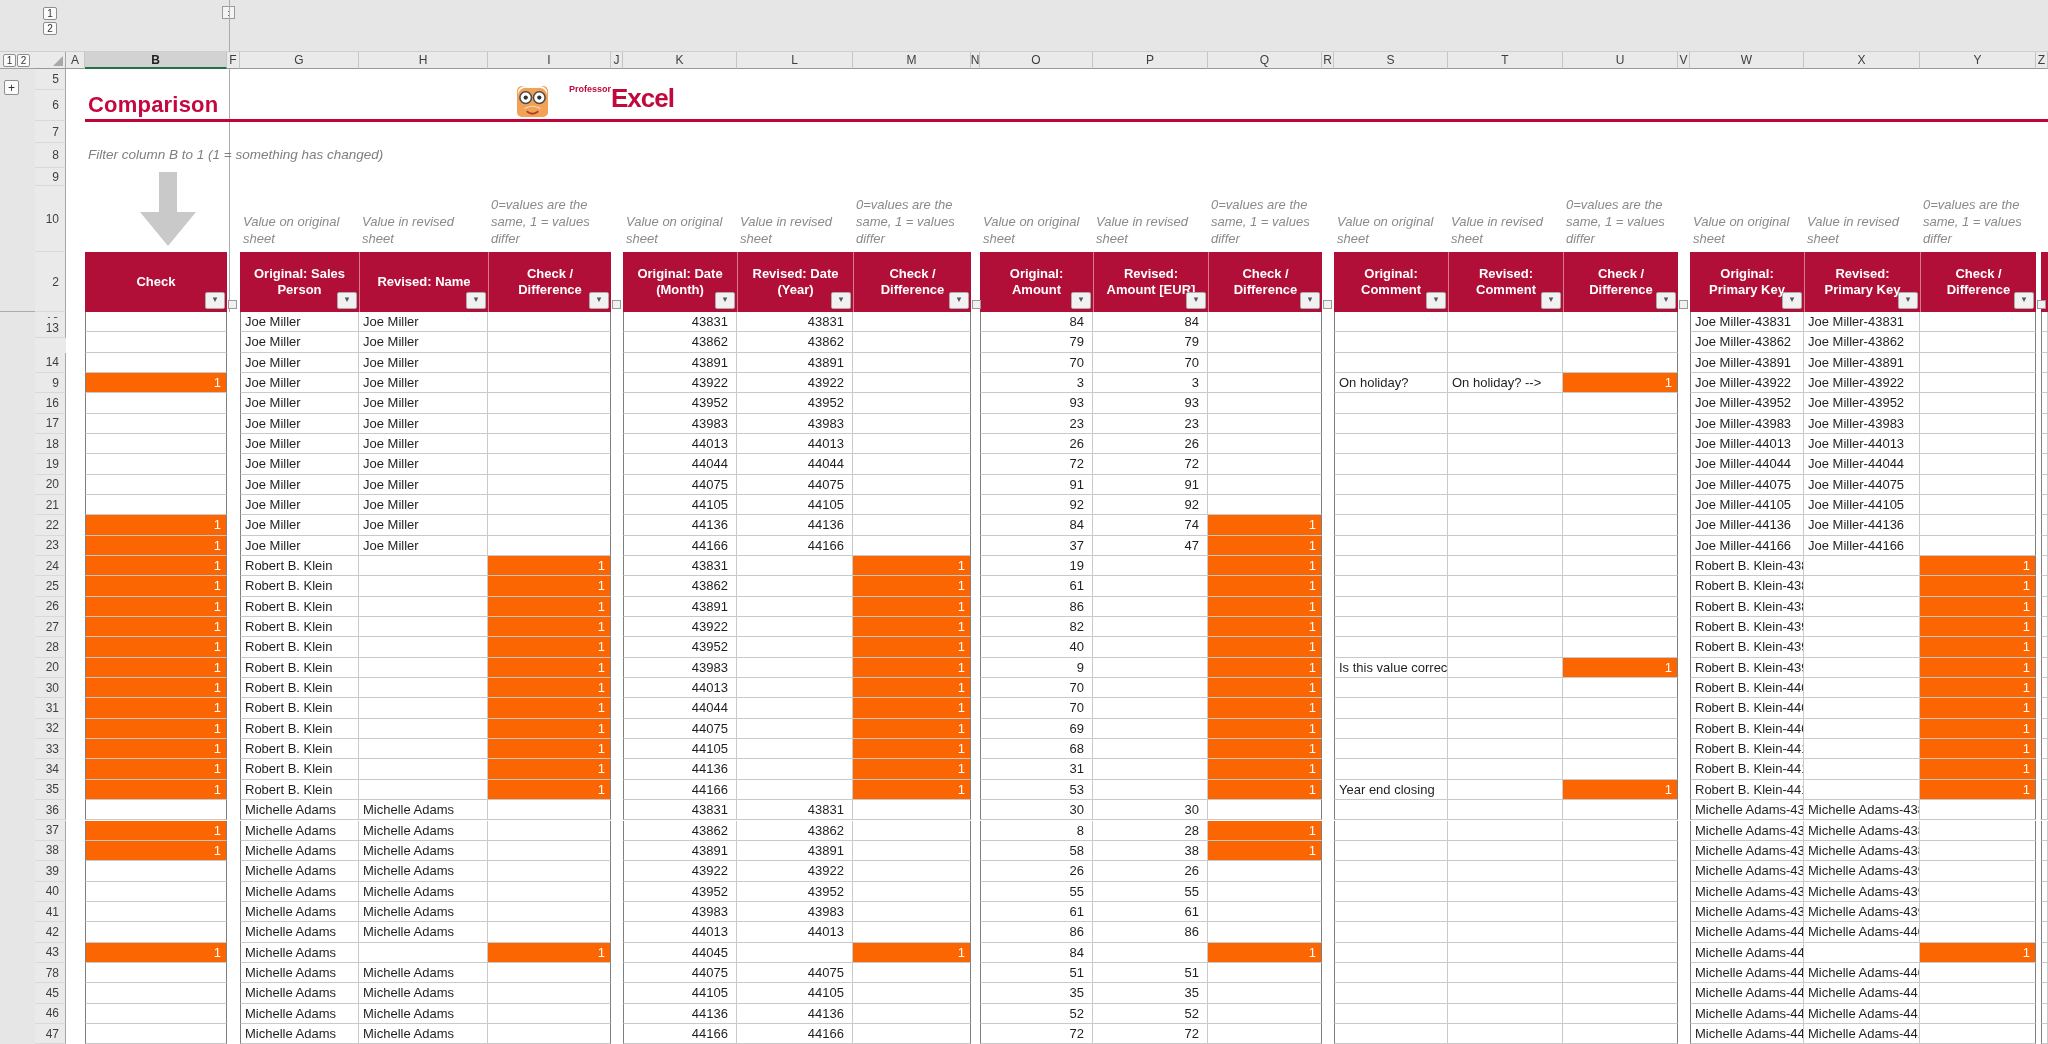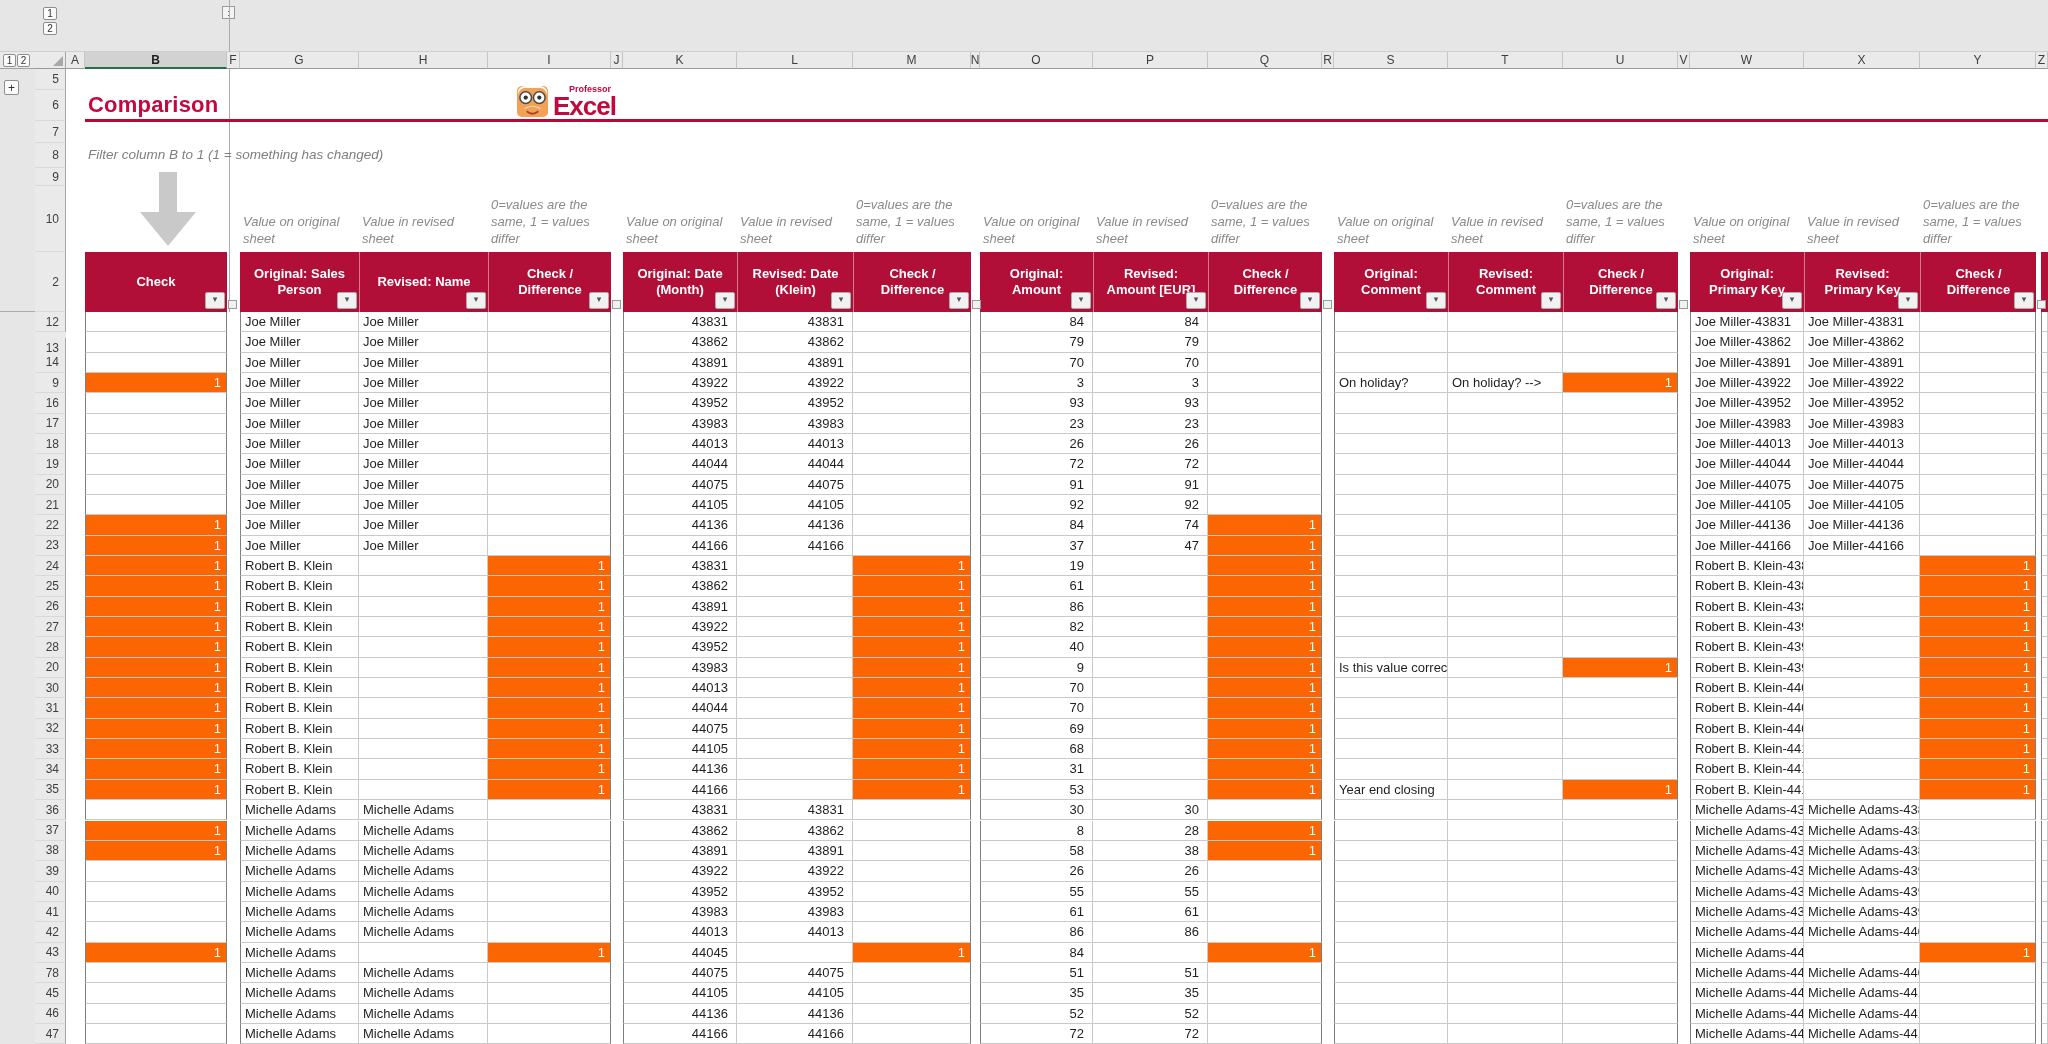--- a/index.html
+++ b/index.html
@@ -32,21 +32,21 @@
   #vline{left:229px;top:0;width:1px;height:312px;background:#ACACAC}
   #hline{left:0;top:311px;width:66px;height:1px;background:#ACACAC}
 
   
   #title{left:88px;top:92px;font-size:22px;font-weight:bold;color:#C50840;letter-spacing:.2px}
   #underline{left:85px;top:119px;width:1963px;height:3px;background:#C00339}
   #note{left:88px;top:147px;font-size:13.5px;font-style:italic;color:#7F7F7F}
 
   
   #logo{left:516px;top:85px;height:34px;display:flex;align-items:flex-start}
-  #logo-words{margin-left:4px;display:flex;flex-direction:column;line-height:1}
+  #logo-words{margin-left:4px;display:flex;flex-direction:row;line-height:1}
   #logo-small{font-size:9px;color:#C00A3C;margin-left:16px;margin-bottom:-1px;font-weight:bold}
   #logo-big{font-size:26px;font-weight:bold;color:#C00A3C;letter-spacing:-1px}
 
   
   .desc{display:flex;align-items:flex-end;padding:0 2px 5px 3px;font-style:italic;color:#8A8A8A;
         font-size:13px;line-height:17px;overflow:hidden}
   .hcell{background:#B20F38;color:#fff;font-weight:bold;font-size:13px;line-height:16px;
          display:flex;align-items:center;justify-content:center;text-align:center;overflow:hidden}
   .hcell .htext{padding:0 10px}
   .hcell.neighbor{border-left:1px solid rgba(255,255,255,.45)}
@@ -136,21 +136,21 @@
     <div class="abs lcell" style="left: 1920px; top: 52px; width: 116px; height: 17px;">Y</div>
     <div class="abs lcell" style="left: 2036px; top: 52px; width: 12px; height: 17px;">Z</div>
     <div class="abs gcell" style="left: 35px; top: 69px; width: 31px; height: 21px;">5</div>
     <div class="abs gcell" style="left: 35px; top: 90px; width: 31px; height: 31px;">6</div>
     <div class="abs gcell" style="left: 35px; top: 121px; width: 31px; height: 22px;">7</div>
     <div class="abs gcell" style="left: 35px; top: 143px; width: 31px; height: 25px;">8</div>
     <div class="abs gcell" style="left: 35px; top: 168px; width: 31px; height: 18px;">9</div>
     <div class="abs gcell" style="left: 35px; top: 186px; width: 31px; height: 66px;">10</div>
     <div class="abs gcell" style="left: 35px; top: 252px; width: 31px; height: 60px;">2</div>
     <div class="abs gcell" style="left: 35px; top: 312px; width: 31px; height: 20.34px;">12</div>
-    <div class="abs gcell" style="left: 35px; top: 338px; width: 31px; height: 20.34px;">13</div>
+    <div class="abs gcell" style="left: 35px; top: 318px; width: 31px; height: 20.34px;">13</div>
     <div class="abs gcell" style="left: 35px; top: 352.68px; width: 31px; height: 20.34px;">14</div>
     <div class="abs gcell" style="left: 35px; top: 373.02px; width: 31px; height: 20.34px;">9</div>
     <div class="abs gcell" style="left: 35px; top: 393.36px; width: 31px; height: 20.34px;">16</div>
     <div class="abs gcell" style="left: 35px; top: 413.7px; width: 31px; height: 20.34px;">17</div>
     <div class="abs gcell" style="left: 35px; top: 434.04px; width: 31px; height: 20.34px;">18</div>
     <div class="abs gcell" style="left: 35px; top: 454.38px; width: 31px; height: 20.34px;">19</div>
     <div class="abs gcell" style="left: 35px; top: 474.72px; width: 31px; height: 20.34px;">20</div>
     <div class="abs gcell" style="left: 35px; top: 495.06px; width: 31px; height: 20.34px;">21</div>
     <div class="abs gcell" style="left: 35px; top: 515.4px; width: 31px; height: 20.34px;">22</div>
     <div class="abs gcell" style="left: 35px; top: 535.74px; width: 31px; height: 20.34px;">23</div>
@@ -237,21 +237,21 @@
     </div>
     <div class="abs hcell neighbor" style="left: 488px; top: 252px; width: 123px; height: 60px;">
       <span class="htext">Check / Difference</span>
       <div class="hbtn">▾</div>
     </div>
     <div class="abs hcell" style="left: 623px; top: 252px; width: 114px; height: 60px;">
       <span class="htext">Original: Date (Month)</span>
       <div class="hbtn">▾</div>
     </div>
     <div class="abs hcell neighbor" style="left: 737px; top: 252px; width: 116px; height: 60px;">
-      <span class="htext">Revised: Date (Klein)</span>
+      <span class="htext">Revised: Date (Year)</span>
       <div class="hbtn">▾</div>
     </div>
     <div class="abs hcell neighbor" style="left: 853px; top: 252px; width: 118px; height: 60px;">
       <span class="htext">Check / Difference</span>
       <div class="hbtn">▾</div>
     </div>
     <div class="abs hcell" style="left: 980px; top: 252px; width: 113px; height: 60px;">
       <span class="htext">Original: Amount</span>
       <div class="hbtn">▾</div>
     </div>

